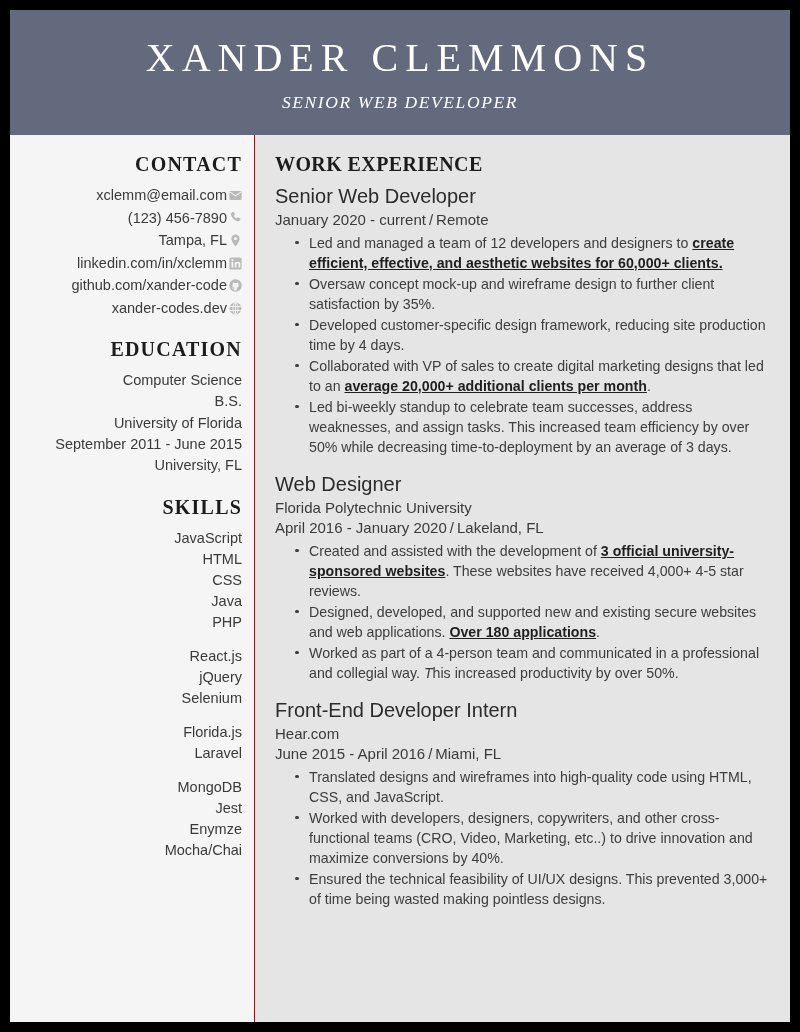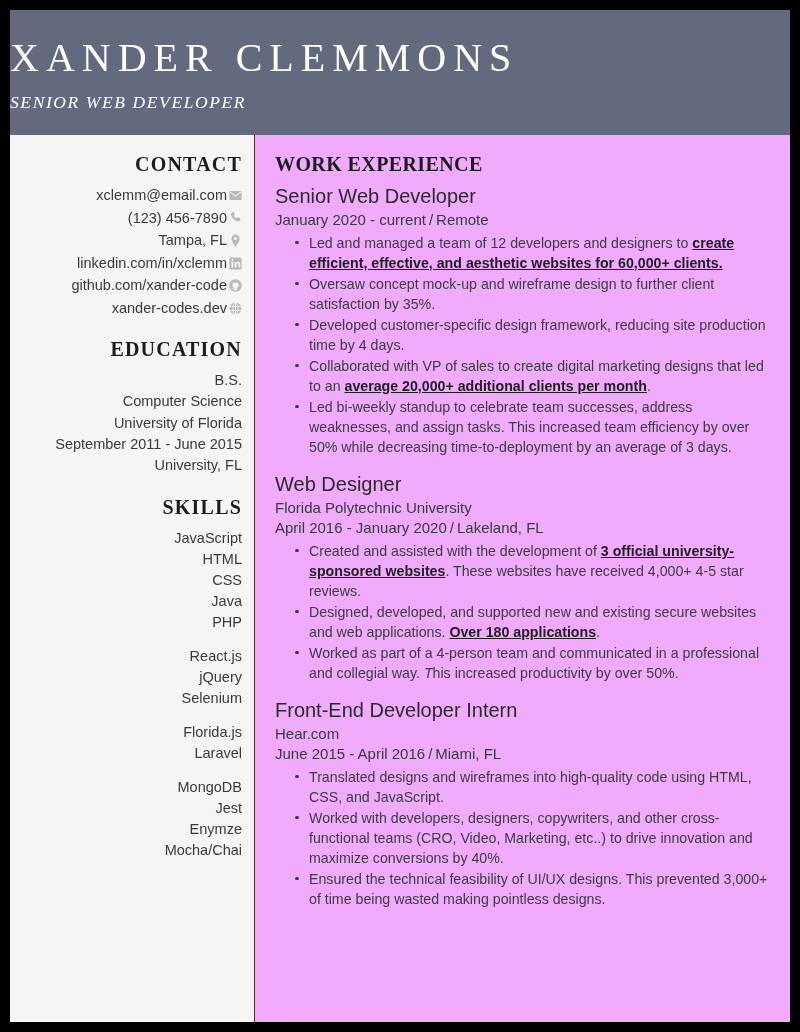--- a/index.html
+++ b/index.html
@@ -23,20 +23,21 @@
     overflow: hidden;
   }
 
   
   .header {
     background: #636a7e;
     height: 125px;
     box-sizing: border-box;
     display: flex;
     flex-direction: column;
+    align-items: center;
     justify-content: center;
     padding-top: 4px;
   }
   .name {
     font-family: "Liberation Serif", serif;
     color: #ffffff;
     font-size: 40px;
     letter-spacing: 7px;
     line-height: 1.08;
     white-space: nowrap;
@@ -62,21 +63,21 @@
     width: 245px;
     background: #f5f5f5;
     box-sizing: border-box;
     padding: 18px 12px 0 8px;
     border-right: 1px solid #7f1d1d;
     text-align: right;
     flex: 0 0 245px;
   }
   .main {
     flex: 1 1 auto;
-    background: #f0abfc;
+    background: #e5e5e5;
     box-sizing: border-box;
     padding: 18px 14px 0 20px;
   }
 
   
   .side-heading {
     font-family: "Liberation Serif", serif;
     font-weight: bold;
     font-size: 20px;
     color: #1c1c1c;
@@ -258,22 +259,22 @@
                   </g>
                 </svg>
               </span>
             </div>
           </div>
       </div>
 
       <div class="side-block education">
         <div class="side-heading">EDUCATION</div>
         <div id="education-list">
+            <div class="side-line">Computer Science</div>
             <div class="side-line">B.S.</div>
-            <div class="side-line">Computer Science</div>
             <div class="side-line">University of Florida</div>
             <div class="side-line">September 2011 - June 2015</div>
             <div class="side-line">University, FL</div>
           </div>
       </div>
 
       <div class="side-block skills">
         <div class="side-heading">SKILLS</div>
         <div id="skills-list">
             <div class="skill-group">

